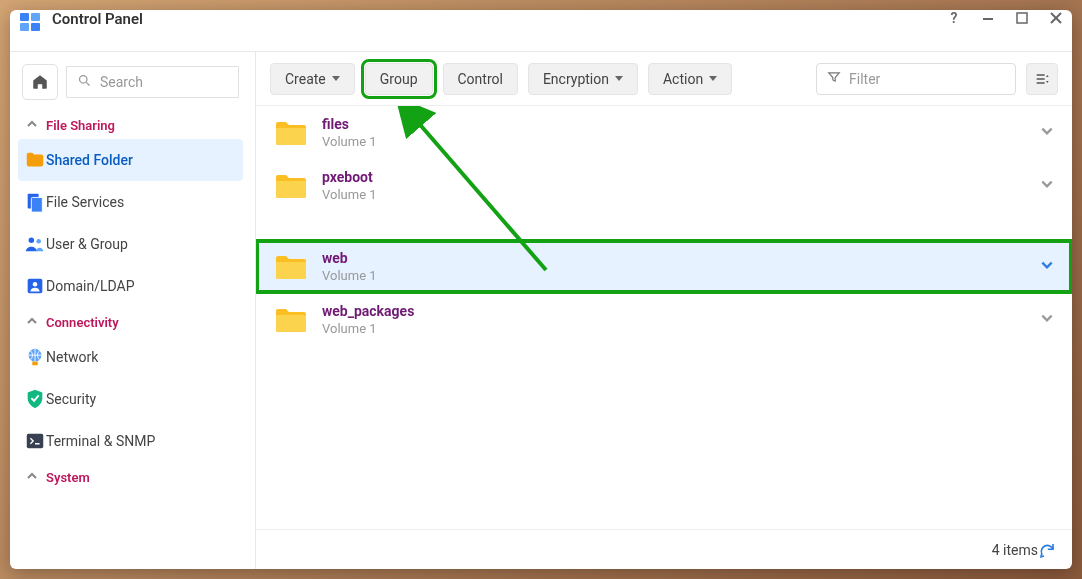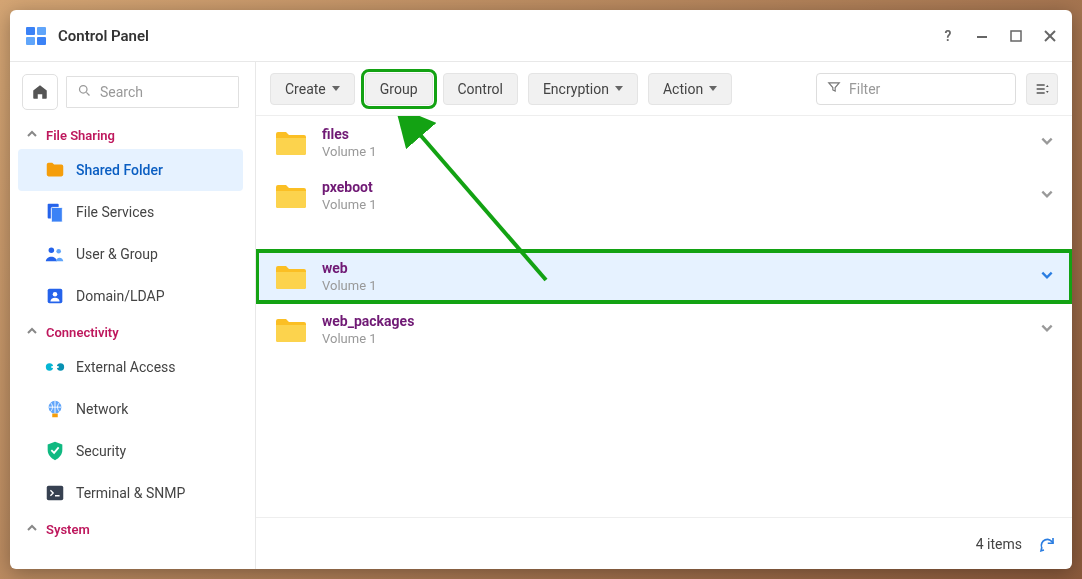--- a/index.html
+++ b/index.html
@@ -1,31 +1,31 @@
 <!DOCTYPE html>
 <html><head>
 <meta charset="utf-8">
 <style>
 * { box-sizing: border-box; margin: 0; padding: 0; font-family: -apple-system, BlinkMacSystemFont, "Segoe UI", Roboto, Helvetica, Arial, sans-serif; }
 body { width: 1082px; height: 579px; background: linear-gradient(135deg, #d4a574 0%, #8b5a3c 100%); padding: 10px; overflow: hidden; }
 .window { width: 100%; height: 100%; background: #fff; border-radius: 6px; box-shadow: 0 4px 20px rgba(0,0,0,0.3); display: flex; flex-direction: column; overflow: hidden; }
-.titlebar { height: 52px; display: flex; align-items: center; padding: 0 14px; border-bottom: 1px solid #e8e8e8; }
+.titlebar { height: 42px; display: flex; align-items: flex-start; padding: 0 8px; border-bottom: 1px solid #e8e8e8; }
 .titlebar-icon { width: 24px; height: 24px; margin-right: 10px; }
 .titlebar-title { font-size: 15px; font-weight: 600; color: #333; flex: 1; }
 .titlebar-controls { display: flex; align-items: center; gap: 18px; }
 .titlebar-btn { width: 16px; height: 16px; display: flex; align-items: center; justify-content: center; color: #666; cursor: pointer; }
 .body-wrap { flex: 1; display: flex; overflow: hidden; }
 .sidebar { width: 246px; border-right: 1px solid #e8e8e8; display: flex; flex-direction: column; overflow-y: auto; padding-right: 4px; }
 .sidebar-top { display: flex; align-items: center; padding: 12px 12px 10px 12px; gap: 8px; }
 .home-btn { width: 36px; height: 36px; border: 1px solid #e0e0e0; border-radius: 5px; display: flex; align-items: center; justify-content: center; cursor: pointer; }
 .search-wrap { flex: 1; height: 32px; border: 1px solid #e0e0e0; border-radius: 1px; display: flex; align-items: center; padding: 0 10px; gap: 8px; }
 .search-input { border: none; outline: none; font-size: 14px; color: #333; width: 100%; }
 .search-input::placeholder { color: #999; }
 .sidebar-section-header { display: flex; align-items: center; gap: 8px; padding: 8px 16px 6px 16px; color: #be185d; font-size: 13px; font-weight: 600; cursor: pointer; }
-.sidebar-item { display: flex; align-items: center; gap: 10px; padding: 10px 14px 10px 26px; font-size: 14px; color: #333; cursor: pointer; border-radius: 4px; margin: 0 8px; }
+.sidebar-item { display: flex; align-items: center; padding: 10px 14px 10px 6px; font-size: 14px; color: #333; cursor: pointer; border-radius: 4px; margin: 0 8px; }
 .sidebar-item.active { background: #e6f2ff; color: #0a5ec2; font-weight: 500; }
 .sidebar-item.active .side-label { color: #0a5ec2; }
 .side-icon { width: 22px; height: 22px; display: flex; align-items: center; justify-content: center; flex-shrink: 0; }
 .side-label { flex: 1; color: #444; }
 .main { flex: 1; display: flex; flex-direction: column; position: relative; }
 .toolbar { height: 54px; display: flex; align-items: center; padding: 0 14px; gap: 10px; border-bottom: 1px solid #eee; }
 .tbtn { height: 32px; padding: 0 14px; background: #f1f1f1; border: 1px solid #e4e4e4; border-radius: 4px; font-size: 14px; color: #444; display: inline-flex; align-items: center; gap: 6px; cursor: pointer; }
 .tbtn.edit-highlight { outline: 3px solid #13a213; outline-offset: 1px; }
 .caret-down { width: 0; height: 0; border-left: 4px solid transparent; border-right: 4px solid transparent; border-top: 5px solid #666; }
 .toolbar-spacer { flex: 1; }
@@ -36,21 +36,21 @@
 .folder-list { flex: 1; overflow: auto; position: relative; }
 .folder-row { display: flex; align-items: center; padding: 10px 18px; gap: 14px; cursor: pointer; position: relative; }
 .folder-row.selected { background: #e6f2ff; }
 .folder-row.highlight-box { outline: 4px solid #13a213; outline-offset: -3px; margin-top: 28px; }
 .folder-icon { width: 34px; height: 28px; }
 .folder-text { flex: 1; }
 .folder-name { font-size: 14px; font-weight: 700; color: #701a75; }
 .folder-vol { font-size: 13px; color: #999; margin-top: 2px; }
 .chev { color: #999; }
 .chev.open { color: #2a7de1; }
-.statusbar { height: 52px; border-top: 1px solid #eee; display: flex; align-items: center; justify-content: flex-end; padding: 0 16px; gap: 16px; font-size: 14px; color: #444; }
+.statusbar { height: 40px; border-top: 1px solid #eee; display: flex; align-items: center; justify-content: flex-end; padding: 0 16px; font-size: 14px; color: #444; }
 .refresh-btn { color: #2a7de1; cursor: pointer; display: flex; align-items: center; }
 .arrow-annotation { position: absolute; pointer-events: none; }
 </style>
 </head>
 <body>
 
 <div class="window">
   <div class="titlebar">
     <span class="titlebar-icon">
       <svg viewBox="0 0 24 24" width="24" height="24">
@@ -150,30 +150,20 @@
 
       <div class="sidebar-section-header">
         <span><svg width="12" height="12" viewBox="0 0 12 12">
               <path d="M2 8l4-4 4 4" fill="none" stroke="#888" stroke-width="2"></path>
             </svg></span>
         <span>Connectivity</span>
       </div>
       <div class="sidebar-item">
         <span class="side-icon">
             <svg width="22" height="22" viewBox="0 0 24 24">
-              <circle cx="6" cy="12" r="4" fill="#06b6d4"></circle>
-              <circle cx="18" cy="12" r="4" fill="#0891b2"></circle>
-              <path d="M8 12h8" stroke="#fff" stroke-width="2"></path>
-            </svg>
-          </span>
-        <span class="side-label">External Access</span>
-      </div>
-      <div class="sidebar-item">
-        <span class="side-icon">
-            <svg width="22" height="22" viewBox="0 0 24 24">
               <circle cx="12" cy="10" r="7" fill="#60a5fa"></circle>
               <path d="M5 10h14M12 3v14M7 5c3 3 3 7 0 10M17 5c-3 3-3 7 0 10" stroke="#fff" stroke-width="1" fill="none"></path>
               <rect x="9" y="17" width="6" height="4" fill="#f59e0b"></rect>
             </svg>
           </span>
         <span class="side-label">Network</span>
       </div>
       <div class="sidebar-item">
         <span class="side-icon">
             <svg width="22" height="22" viewBox="0 0 24 24">

